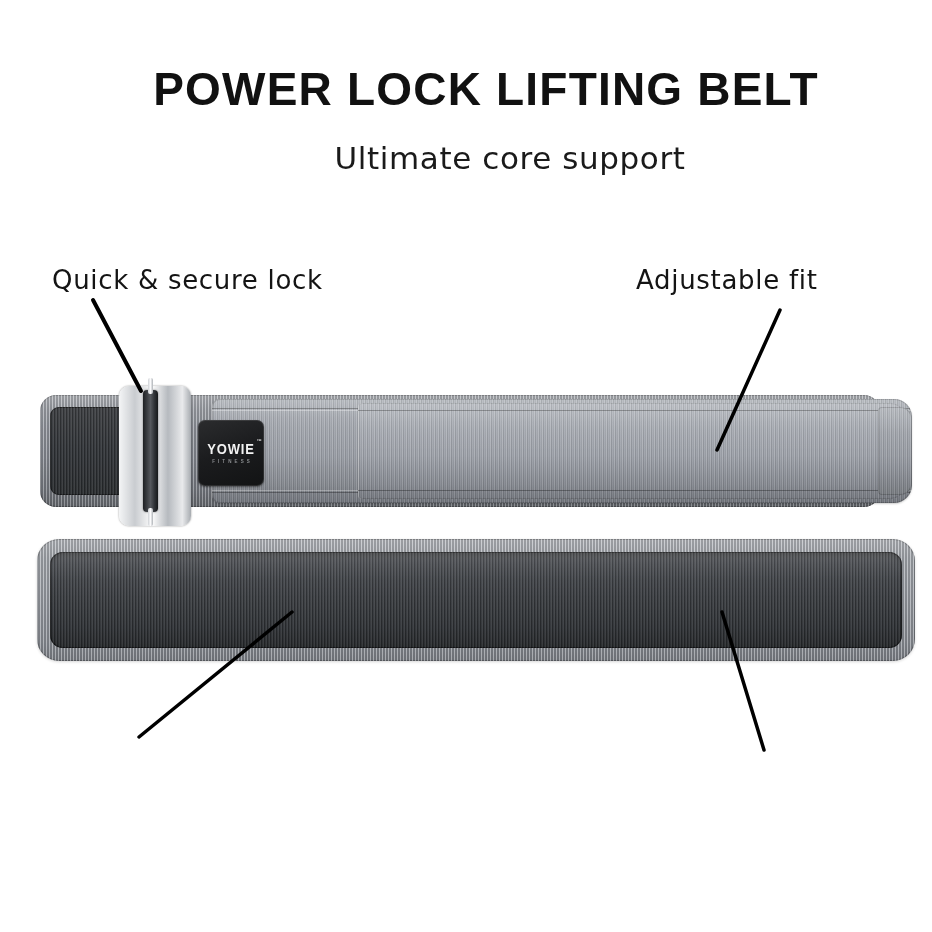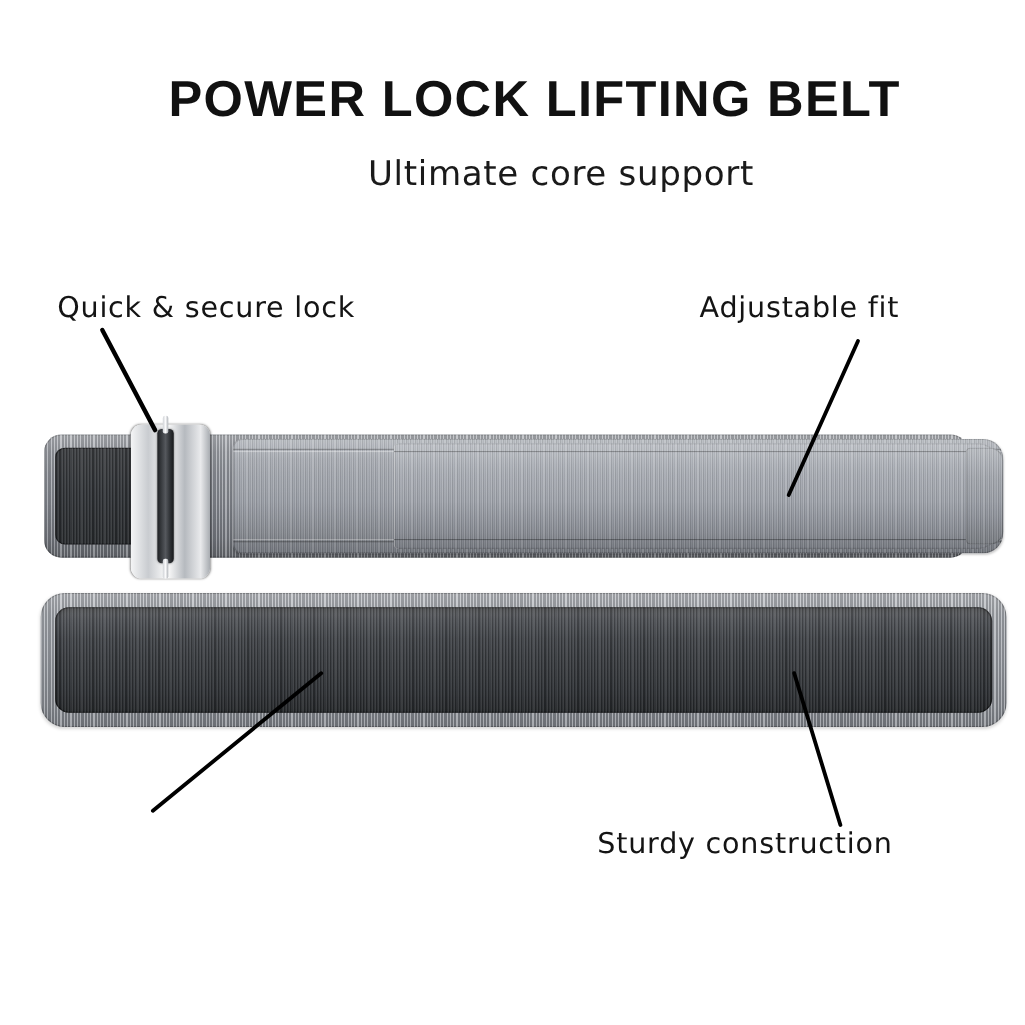--- a/index.html
+++ b/index.html
@@ -353,33 +353,39 @@
     </div>
   </div>
 
   <div id="buckle">
     <div class="buckle-frame"></div>
     <div class="buckle-bar"></div>
     <div class="buckle-pin" style="top:-8px; height:16px;"></div>
     <div class="buckle-pin" style="bottom:-10px; height:18px;"></div>
   </div>
 
+  <div id="logo-patch">
+    <div class="logo-word">
+      <span>YOWIE</span>
+      <span class="logo-tm">™</span>
+    </div>
+    <div class="logo-sub">FITNESS</div>
+  </div>
 
   <div id="belt-bottom">
     <div class="weave"></div>
     <div class="belt-bottom-inner">
       <div class="ribs-dark"></div>
       <div class="sheen"></div>
     </div>
   </div>
 
   <svg id="leaders" viewBox="0 0 932 932">
     <line x1="93" y1="300" x2="141" y2="391" stroke="#000000" stroke-width="4" stroke-linecap="round"></line>
     <line x1="780" y1="310" x2="717" y2="450" stroke="#000000" stroke-width="3.5" stroke-linecap="round"></line>
     <line x1="292" y1="612" x2="139" y2="737" stroke="#000000" stroke-width="3.5" stroke-linecap="round"></line>
     <line x1="722" y1="612" x2="764" y2="750" stroke="#000000" stroke-width="3.5" stroke-linecap="round"></line>
   </svg>
 
   <div class="callout callout-tr">Adjustable fit</div>
   <div class="callout callout-tl">Quick &amp; secure lock</div>
-  <div class="callout callout-br">Sturdy construction</div>
 
 </div>
 
 </body></html>

